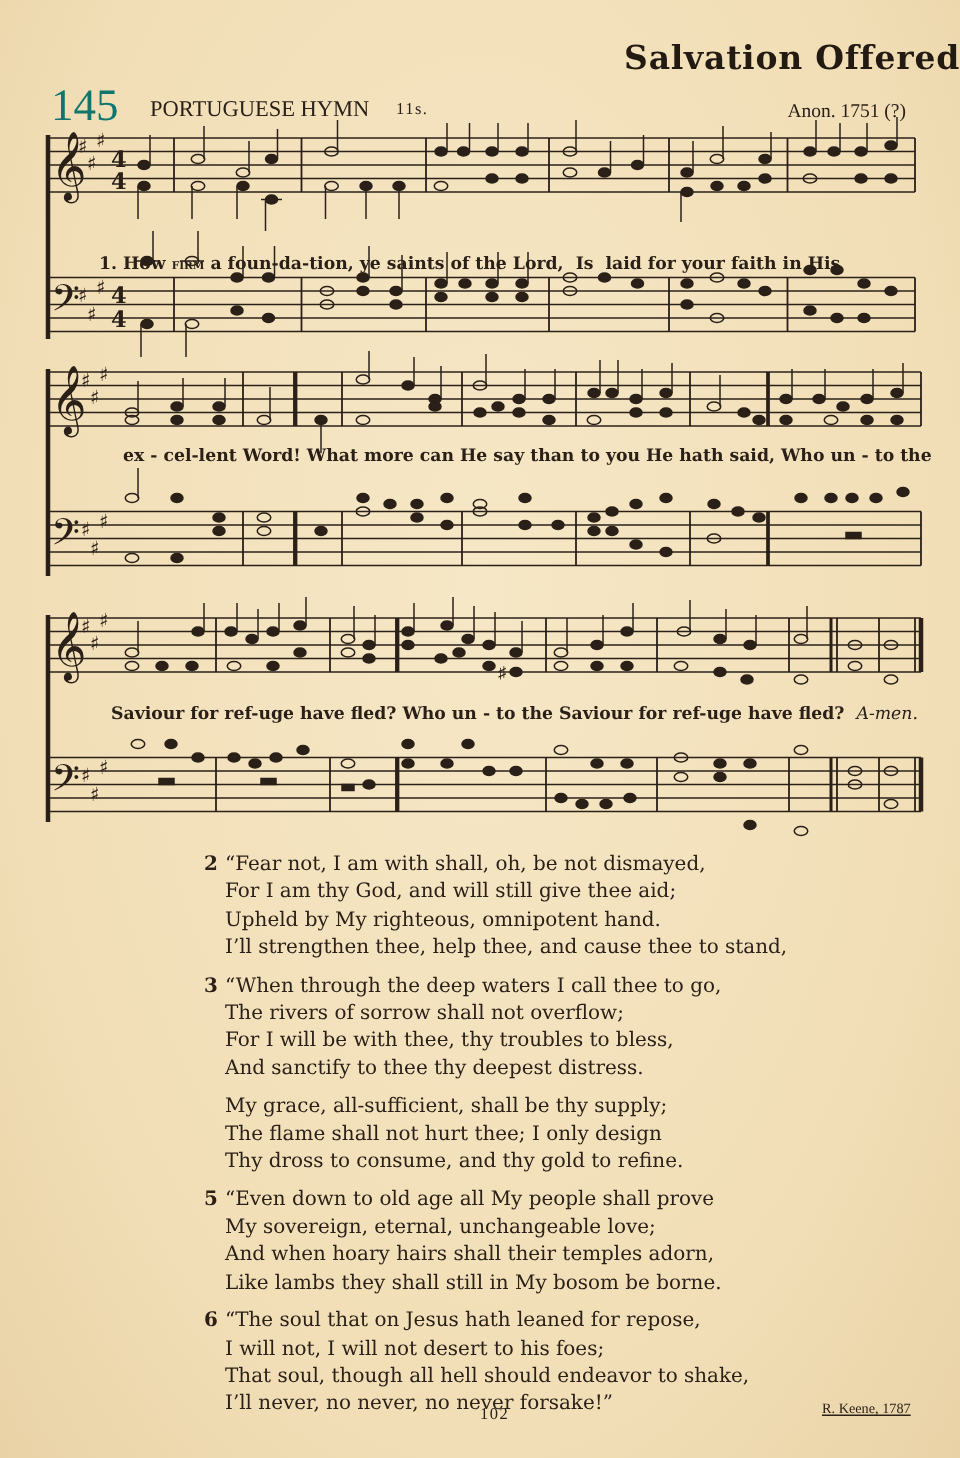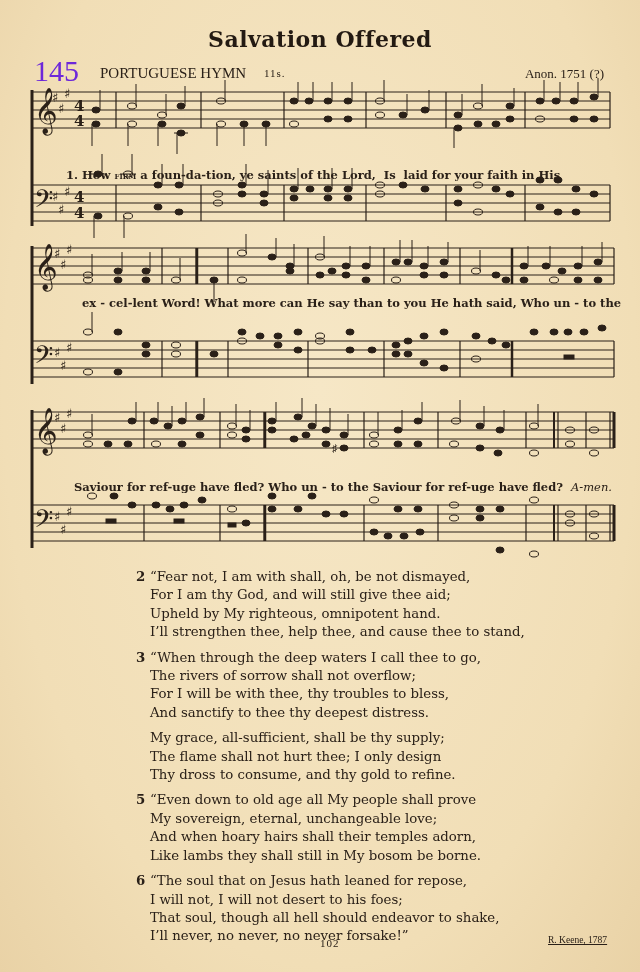--- a/index.html
+++ b/index.html
@@ -3,25 +3,25 @@
 <meta charset="utf-8">
 <style>
   html, body { margin:0; padding:0; }
   body {
     width:640px; height:972px; overflow:hidden;
     background:#f3e2bd;
     background-image: radial-gradient(ellipse at 50% 40%, #f6e7c6 0%, #f1deb6 70%, #e9d2a6 100%);
     font-family:"Liberation Serif", serif; color:#2a2018; position:relative;
   }
   .title {
-    position:absolute; top:26px; left:0; width:640px; text-align:center;
+    position:absolute; top:26px; left:0; width:640px; text-align:right;
     font-family:"DejaVu Serif", serif; font-weight:bold; font-size:22px; letter-spacing:0.5px; color:#231a12;
   }
   .hymn-head { position:absolute; top:60px; left:34px; width:570px; height:30px; }
-  .hymn-num { position:absolute; left:0; top:-6px; font-size:30px; font-family:"Liberation Serif", serif; color:#6d28d9; }
+  .hymn-num { position:absolute; left:0; top:-6px; font-size:30px; font-family:"Liberation Serif", serif; color:#0f766e; }
   .tune { position:absolute; left:66px; top:5px; font-size:15px; color:#2a2018; }
   .meter { position:absolute; left:230px; top:7px; font-size:11px; letter-spacing:1px;text-align:right; }
   .author { position:absolute; right:0; top:6px; font-size:13px; }
   .system { position:absolute; left:28px; width:586px; }
   .system svg { position:absolute; left:0; top:0; overflow:visible; }
   .lyric {
     position:absolute; font-family:"DejaVu Serif", serif; font-size:11.5px; font-weight:bold; color:#2a2018; white-space:nowrap;
   }
   .lyric i { font-weight:normal; }
   .verses { position:absolute; left:136px; top:568px; width:420px; }
@@ -520,21 +520,21 @@
         <ellipse cx="452" cy="110" rx="4" ry="3"></ellipse>
         <ellipse cx="472" cy="142" rx="4" ry="3"></ellipse>
       <ellipse cx="506" cy="92" rx="4.5" ry="3" fill="none"></ellipse>
         <ellipse cx="506" cy="146" rx="4.5" ry="3" fill="none"></ellipse>
       <ellipse cx="542" cy="106" rx="4.5" ry="3" fill="none"></ellipse>
         <ellipse cx="542" cy="115" rx="4.5" ry="3" fill="none"></ellipse>
       <ellipse cx="566" cy="106" rx="4.5" ry="3" fill="none"></ellipse>
         <ellipse cx="566" cy="128" rx="4.5" ry="3" fill="none"></ellipse>
     </g>
   </svg>
-  <div class="lyric" style="left:46px;top:60px;margin-top:12px;">
+  <div class="lyric" style="left:46px;top:60px;">
     <span>Saviour for ref-uge have fled? Who un - to the Saviour for ref-uge have fled?</span>&nbsp;&nbsp;<i>A-men.</i>
   </div>
 </div>
 
 <div class="verses">
   <div class="verse">
     <span class="line first"><span class="vnum">2</span><span>“Fear not, I am with shall, oh, be not dismayed,</span></span>
     <span class="line">For I am thy God, and will still give thee aid;</span>
     <span class="line">Upheld by My righteous, omnipotent hand.</span>
     <span class="line">I’ll strengthen thee, help thee, and cause thee to stand,</span>

